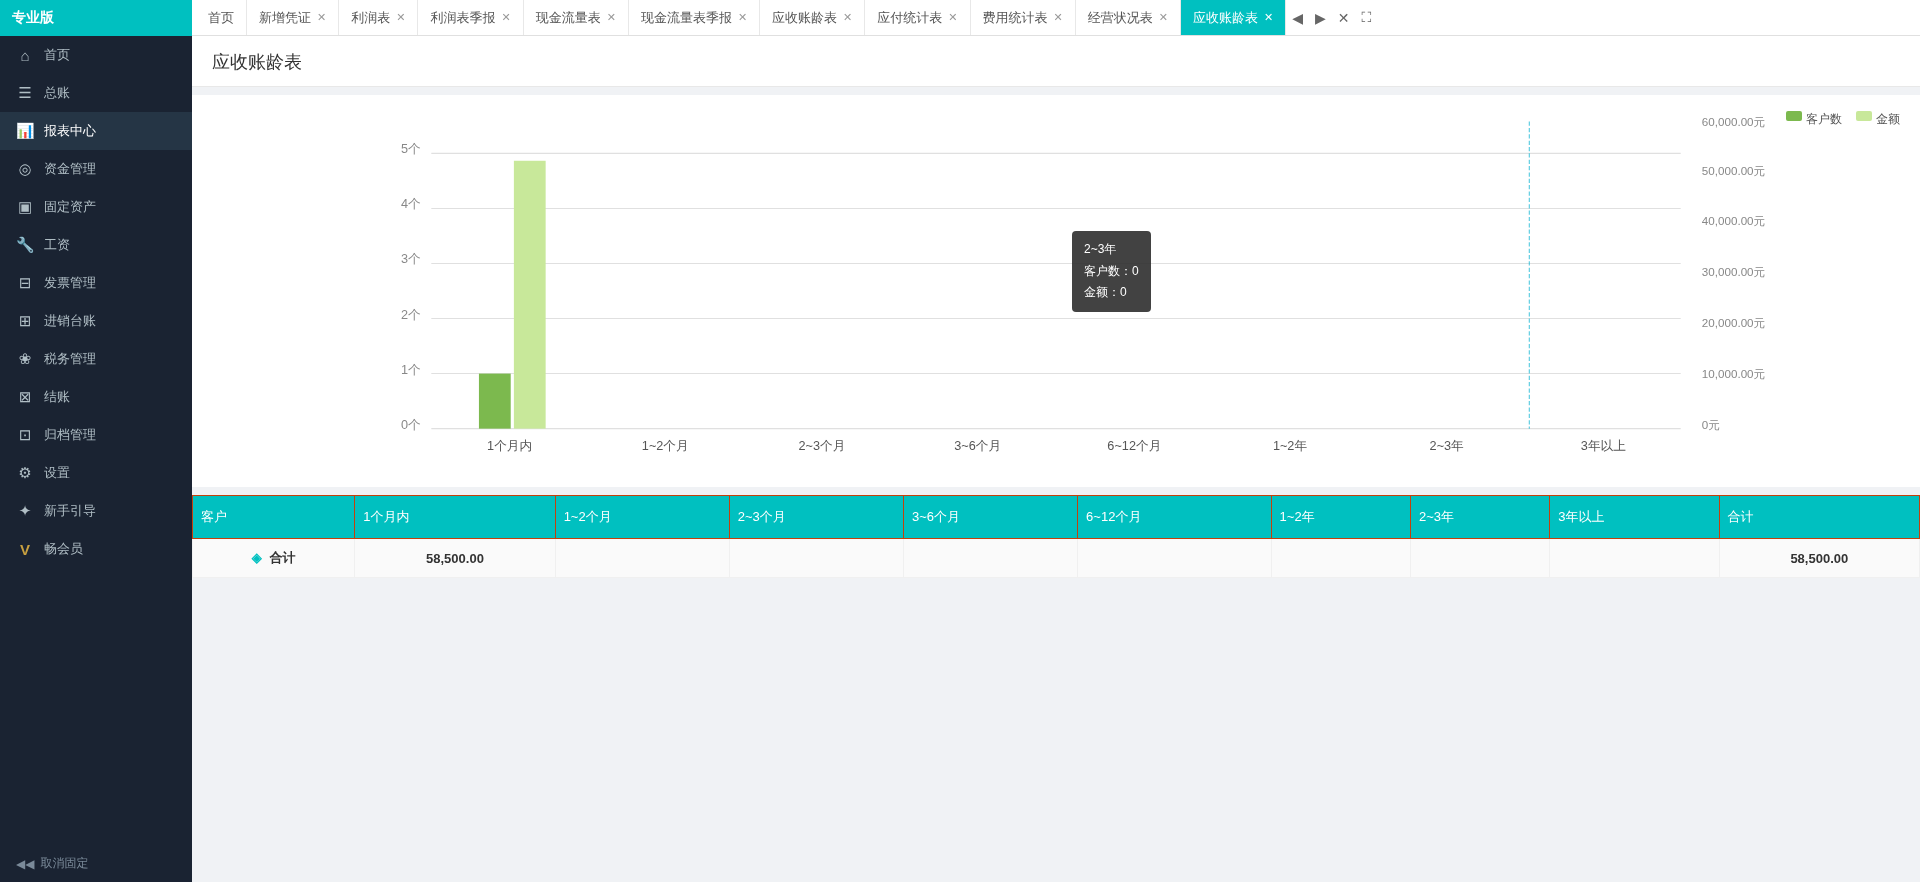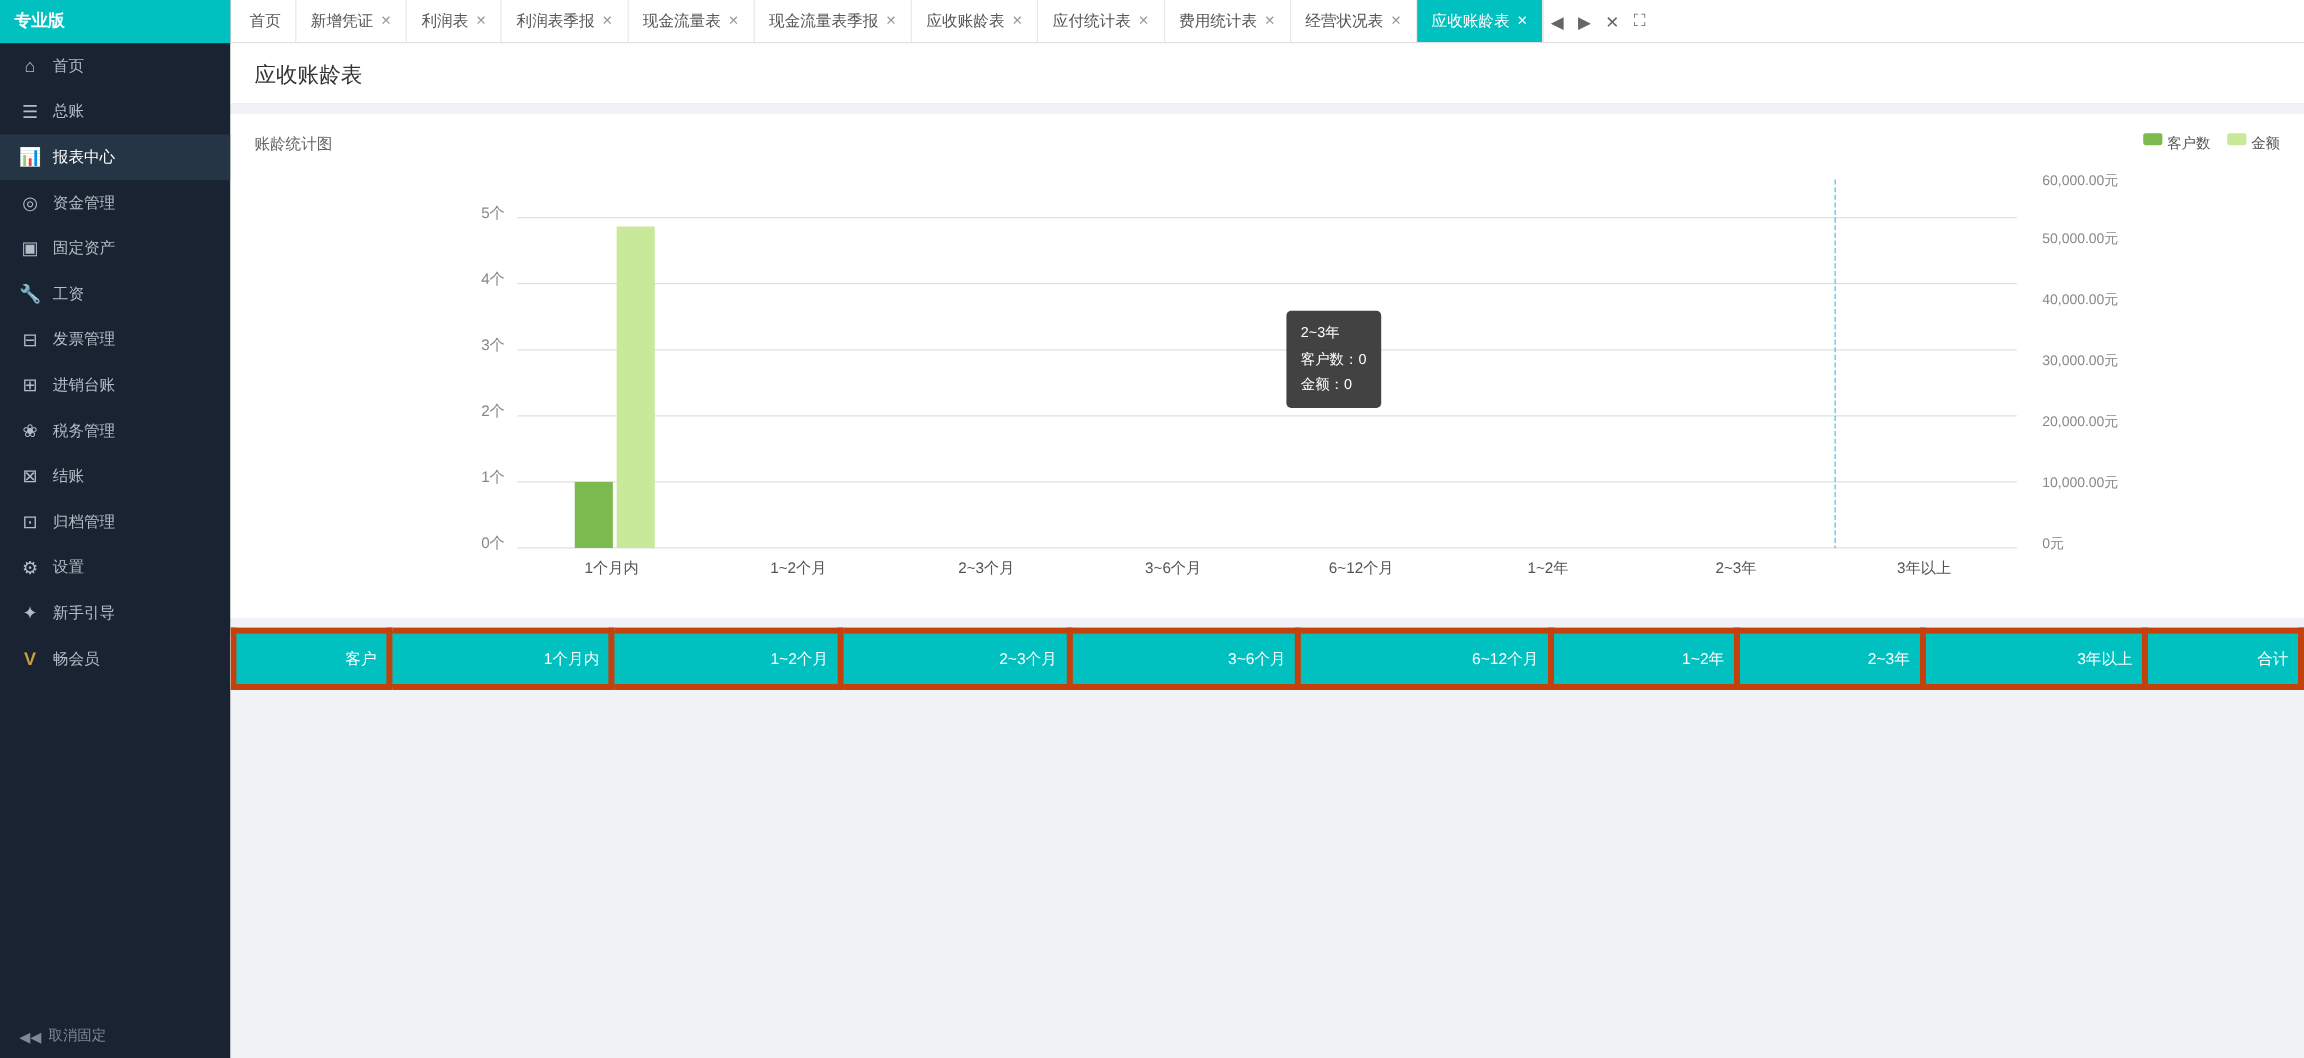--- a/index.html
+++ b/index.html
@@ -217,24 +217,24 @@
     .data-table {
       width: 100%;
       border-collapse: collapse;
     }
     .data-table thead tr {
       background: #00c0c0;
       color: #fff;
     }
     .data-table th {
       padding: 12px 8px;
-      text-align: right;
+      text-align: left;
       font-weight: 400;
       font-size: 13px;
-      border: 5px solid #c2410c;
+      border: 1px solid #c2410c;
       margin-top: 25px;
     }
     .data-table tbody tr {
       background: #fff;
     }
     .data-table td {
       padding: 10px 8px;
       text-align: center;
       font-size: 13px;
       color: #333;
@@ -370,21 +370,20 @@
     <div class="tab-nav-btn">⛶</div>
   </div>
 
   <div class="content">
 
     <div class="page-header">
       <span class="page-title">应收账龄表</span>
     </div>
 
     <div class="chart-section">
-      <div class="chart-title">账龄统计图</div>
       <div class="chart-legend">
         <div class="legend-item">
           <div class="legend-color" style="background:#7cb94e;"></div>
           <span>客户数</span>
         </div>
         <div class="legend-item">
           <div class="legend-color" style="background:#c8e89a;"></div>
           <span>金额</span>
         </div>
       </div>
@@ -449,18 +448,33 @@
             <th>2~3个月</th>
             <th>3~6个月</th>
             <th>6~12个月</th>
             <th>1~2年</th>
             <th>2~3年</th>
             <th>3年以上</th>
             <th>合计</th>
           </tr>
         </thead>
         <tbody>
+          <tr class="total-row">
+            <td>
+              <span class="total-icon">◈</span>
+              <span>合计</span>
+            </td>
+            <td>58,500.00</td>
+            <td></td>
+            <td></td>
+            <td></td>
+            <td></td>
+            <td></td>
+            <td></td>
+            <td></td>
+            <td>58,500.00</td>
+          </tr>
         </tbody>
       </table>
     </div>
 
   </div>
 </div>
 
 </body></html>

